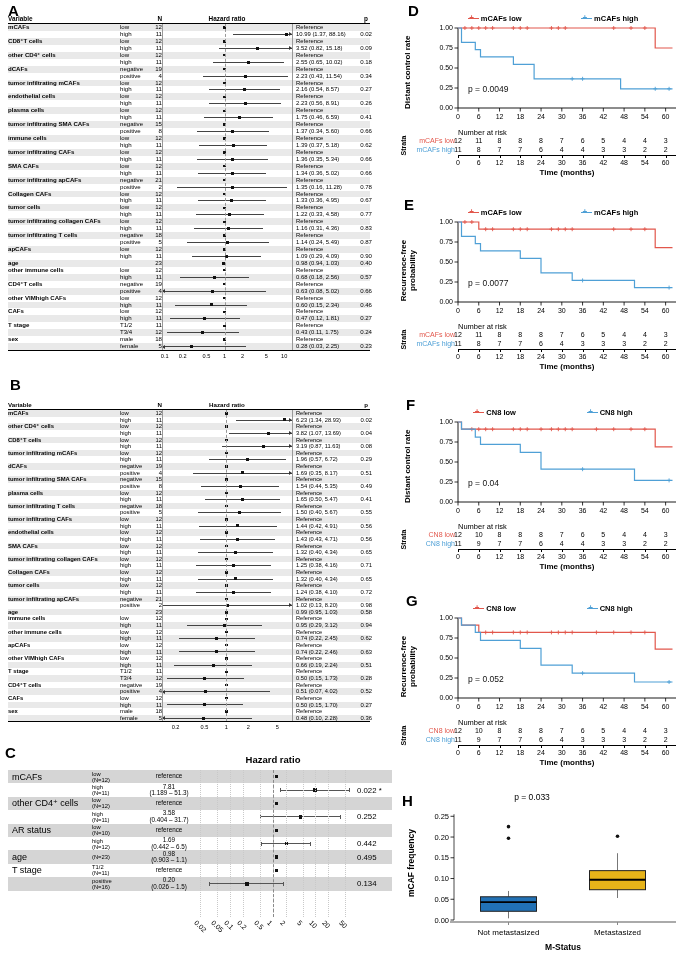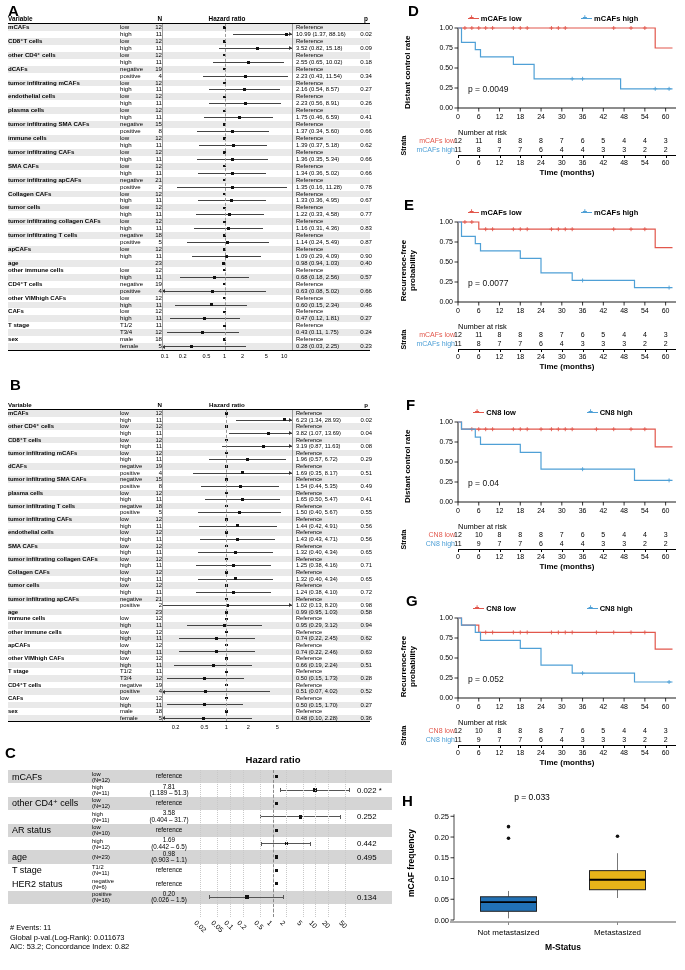--- a/index.html
+++ b/index.html
@@ -1188,34 +1188,20 @@
             <div>(N=11)</div>
           </div>
           <div style="flex: 0 0 auto; width: 66px; text-align: center; overflow: visible; font-size: 6.3px; line-height: 6.5px;">
             <div>reference</div>
           </div>
           <div style="flex: 0 0 auto; width: 150px; text-align: left; overflow: visible; position: relative; height: 100%;">
             <div style="position: absolute; left: 73.1px; top: 50%; margin-top: -1.5px; width: 3px; height: 3px; background: rgb(17, 17, 17);"></div>
           </div>
           <div style="flex: 0 0 auto; width: 40px; text-align: left; overflow: visible; font-size: 7.8px; padding-left: 5px;"></div>
         </div>
-        <div style="display: flex; align-items: center; height: 13.4px; white-space: nowrap;">
-          <div style="flex: 0 0 auto; width: 80px; text-align: left; overflow: visible; font-size: 9px; padding-left: 4px;">HER2 status</div>
-          <div style="flex: 0 0 auto; width: 44px; text-align: left; overflow: visible; font-size: 5.8px; line-height: 6px;">
-            <div>negative</div>
-            <div>(N=6)</div>
-          </div>
-          <div style="flex: 0 0 auto; width: 66px; text-align: center; overflow: visible; font-size: 6.3px; line-height: 6.5px;">
-            <div>reference</div>
-          </div>
-          <div style="flex: 0 0 auto; width: 150px; text-align: left; overflow: visible; position: relative; height: 100%;">
-            <div style="position: absolute; left: 73.1px; top: 50%; margin-top: -1.5px; width: 3px; height: 3px; background: rgb(17, 17, 17);"></div>
-          </div>
-          <div style="flex: 0 0 auto; width: 40px; text-align: left; overflow: visible; font-size: 7.8px; padding-left: 5px;"></div>
-        </div>
         <div style="display: flex; align-items: center; height: 13.4px; white-space: nowrap; background: rgb(213, 213, 213);">
           <div style="flex: 0 0 auto; width: 80px; text-align: left; overflow: visible; font-size: 9px; padding-left: 4px;"></div>
           <div style="flex: 0 0 auto; width: 44px; text-align: left; overflow: visible; font-size: 5.8px; line-height: 6px;">
             <div>positive</div>
             <div>(N=16)</div>
           </div>
           <div style="flex: 0 0 auto; width: 66px; text-align: center; overflow: visible; font-size: 6.3px; line-height: 6.5px;">
             <div>0.20</div>
             <div>(0.026 – 1.5)</div>
           </div>
@@ -1247,25 +1233,20 @@
         <div style="position: absolute; left: 17px; top: 0px; font-size: 7px; transform: rotate(45deg); transform-origin: 0px 0px; white-space: nowrap;">0.05</div>
         <div style="position: absolute; left: 29.8px; top: 0px; font-size: 7px; transform: rotate(45deg); transform-origin: 0px 0px; white-space: nowrap;">0.1</div>
         <div style="position: absolute; left: 42.7px; top: 0px; font-size: 7px; transform: rotate(45deg); transform-origin: 0px 0px; white-space: nowrap;">0.2</div>
         <div style="position: absolute; left: 59.7px; top: 0px; font-size: 7px; transform: rotate(45deg); transform-origin: 0px 0px; white-space: nowrap;">0.5</div>
         <div style="position: absolute; left: 72.6px; top: 0px; font-size: 7px; transform: rotate(45deg); transform-origin: 0px 0px; white-space: nowrap;">1</div>
         <div style="position: absolute; left: 85.5px; top: 0px; font-size: 7px; transform: rotate(45deg); transform-origin: 0px 0px; white-space: nowrap;">2</div>
         <div style="position: absolute; left: 102.5px; top: 0px; font-size: 7px; transform: rotate(45deg); transform-origin: 0px 0px; white-space: nowrap;">5</div>
         <div style="position: absolute; left: 115.4px; top: 0px; font-size: 7px; transform: rotate(45deg); transform-origin: 0px 0px; white-space: nowrap;">10</div>
         <div style="position: absolute; left: 128.2px; top: 0px; font-size: 7px; transform: rotate(45deg); transform-origin: 0px 0px; white-space: nowrap;">20</div>
         <div style="position: absolute; left: 145.2px; top: 0px; font-size: 7px; transform: rotate(45deg); transform-origin: 0px 0px; white-space: nowrap;">50</div>
-      </div>
-      <div style="position: absolute; left: 2px; top: 169.4px; font-size: 7.5px; line-height: 9.2px;">
-        <div># Events: 11</div>
-        <div>Global p-val.(Log-Rank): 0.011673</div>
-        <div>AIC: 53.2; Concordance Index: 0.82</div>
       </div>
     </div>
   <div id="panelD" class="panel" style="left:398px;top:14px;width:285px;height:178px">
       <div style="position: absolute; left: 40px; top: 0px; width: 230px; display: flex; justify-content: space-around; font-size: 7.5px; font-weight: bold; align-items: center;">
         <div style="display: flex; align-items: center;">
           <div style="position: relative; width: 11px; height: 9px; margin-right: 2px;">
             <div style="position: absolute; left: 0px; right: 0px; top: 4px; height: 1.2px; background: rgb(226, 87, 76);"></div>
             <div style="position: absolute; left: 1.5px; top: -1px; color: rgb(226, 87, 76); font-size: 8px; font-weight: bold; line-height: 10px;">+</div>
           </div>
           <div>mCAFs low</div>

